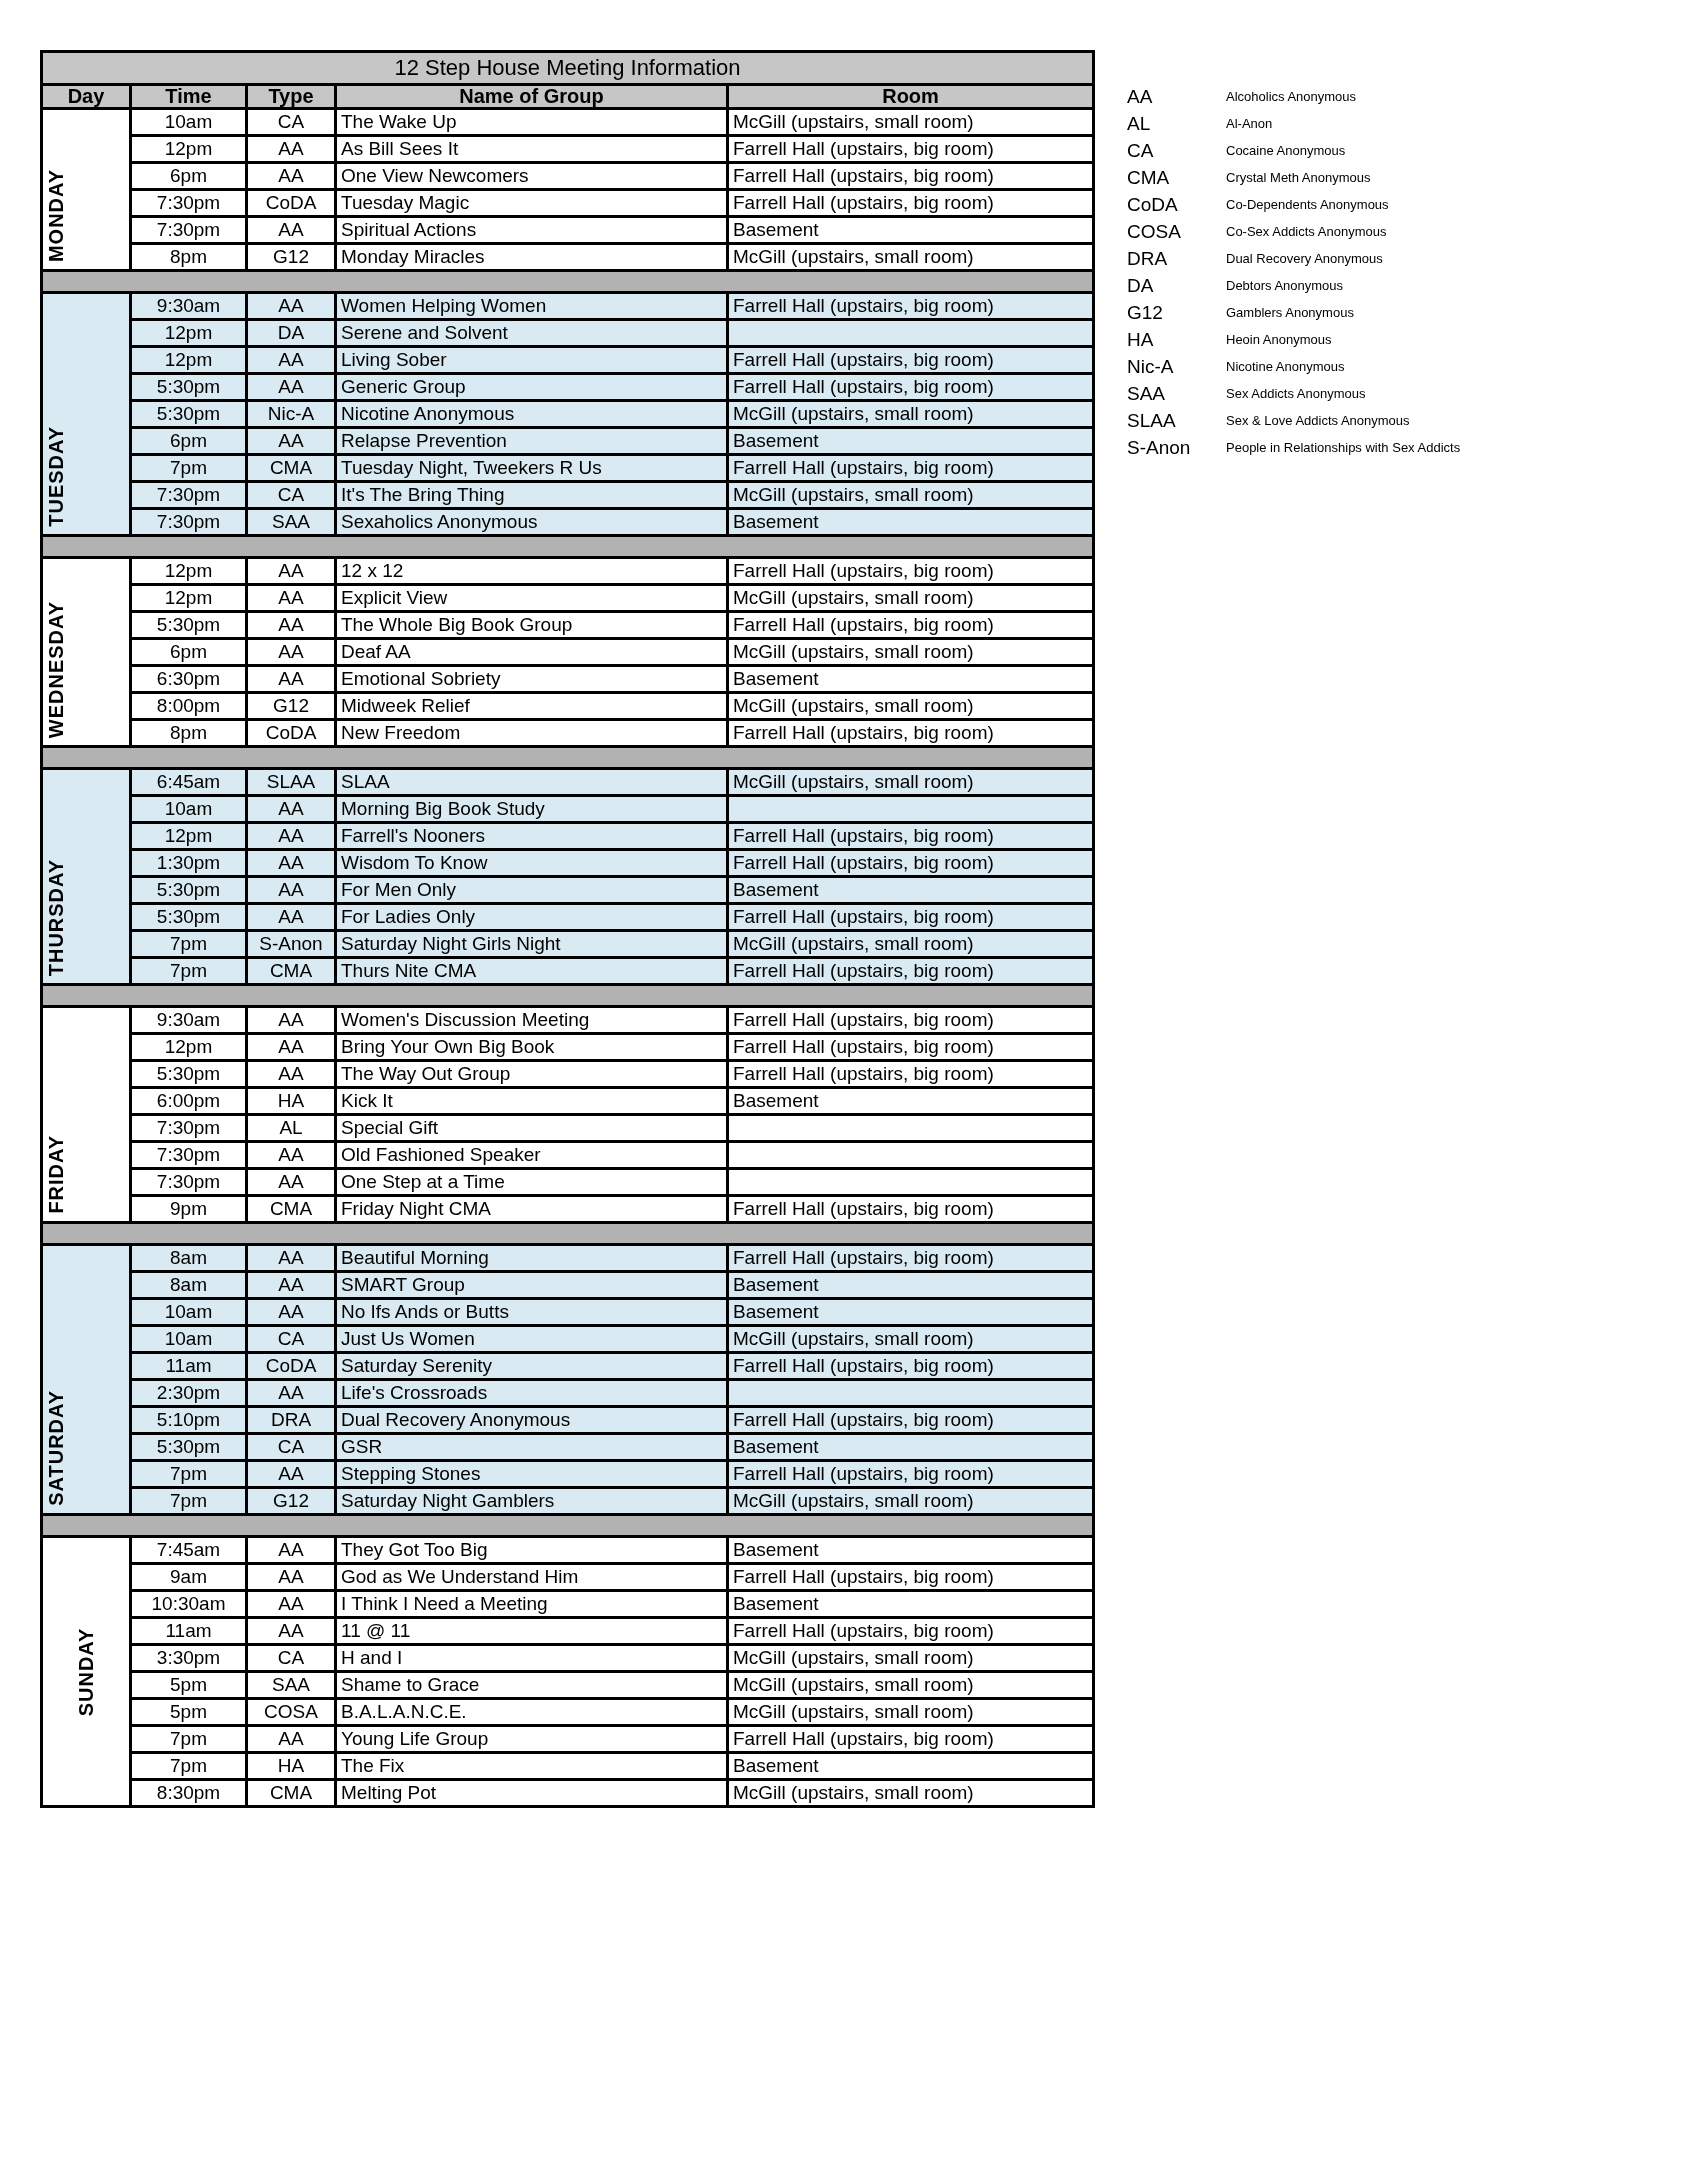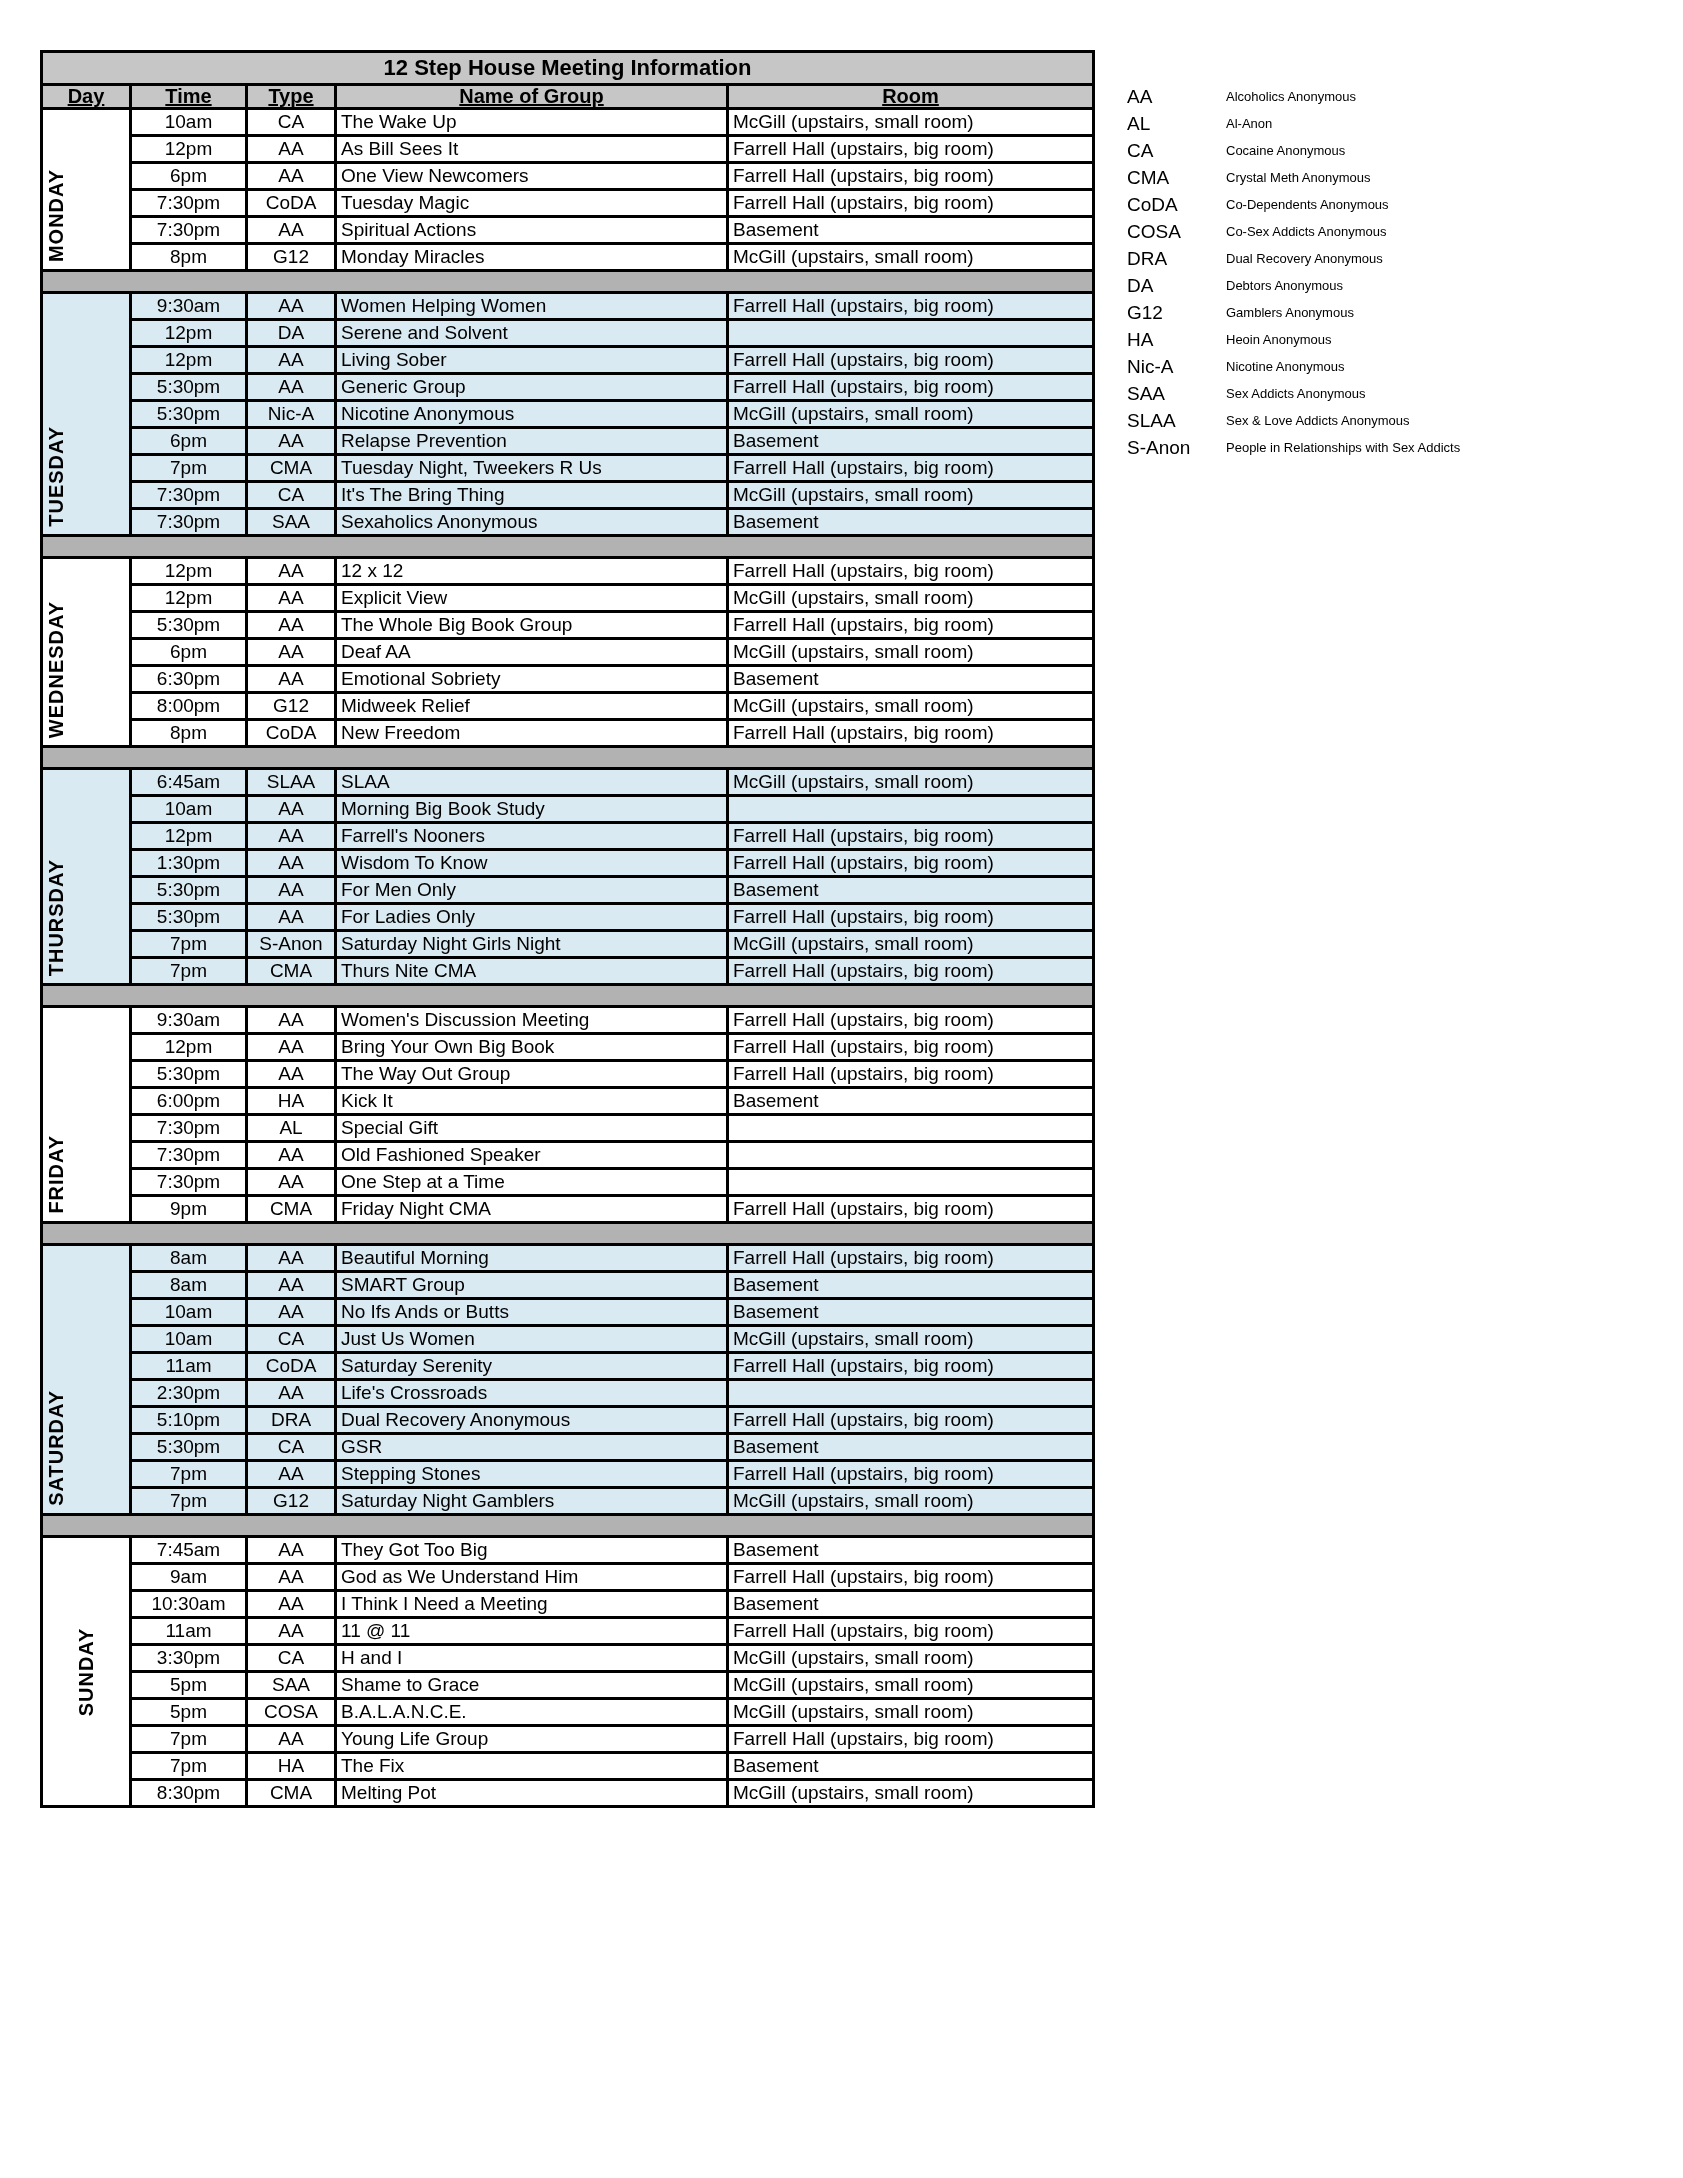--- a/index.html
+++ b/index.html
@@ -18,23 +18,23 @@
     position:absolute;left:40px;top:50px;width:1052px;
     border-collapse:collapse;table-layout:fixed;
   }
   table.schedule td, table.schedule th{
     border:3px solid var(--border-black);
     padding:0 4px;font-size:19px;line-height:1.05;
     overflow:hidden;white-space:nowrap;vertical-align:middle;
   }
   tr.title-row{height:33px;}
   tr.title-row td{
-    background:var(--header-gray);font-weight:bold;font-size:22px;text-align:center;
-  }
-  tr.header-row{height:21px;text-decoration:underline;}
+    background:var(--header-gray);font-weight:normal;font-size:22px;text-align:center;
+  }
+  tr.header-row{height:21px;}
   tr.header-row th{
     background:var(--header-gray);font-weight:bold;font-size:20px;text-align:center;
   }
   tr.meeting-row{height:27px;}
   tr.meeting-row.shaded td{background:var(--row-blue);}
   tr.meeting-row.plain td{background:#ffffff;}
   td.cell-time, td.cell-type{text-align:center;}
   td.cell-name, td.cell-room{text-align:left;}
   tr.sep-row{height:22px;}
   td.sep{background:var(--sep-gray);padding:0;}

